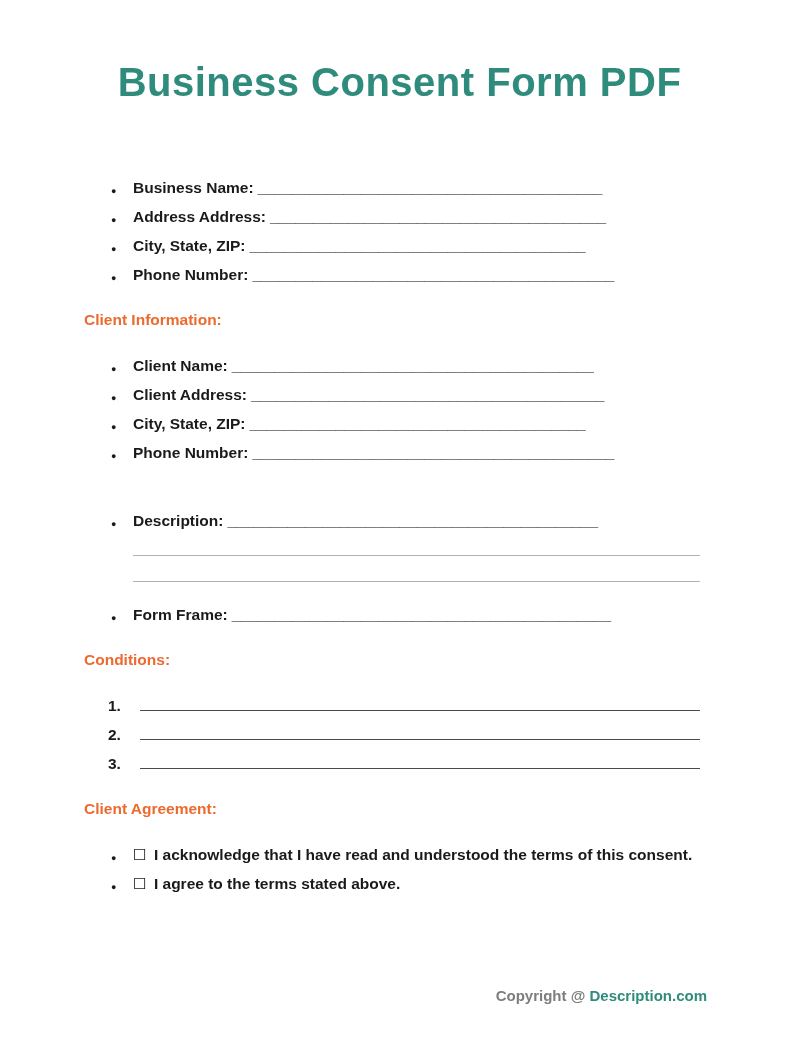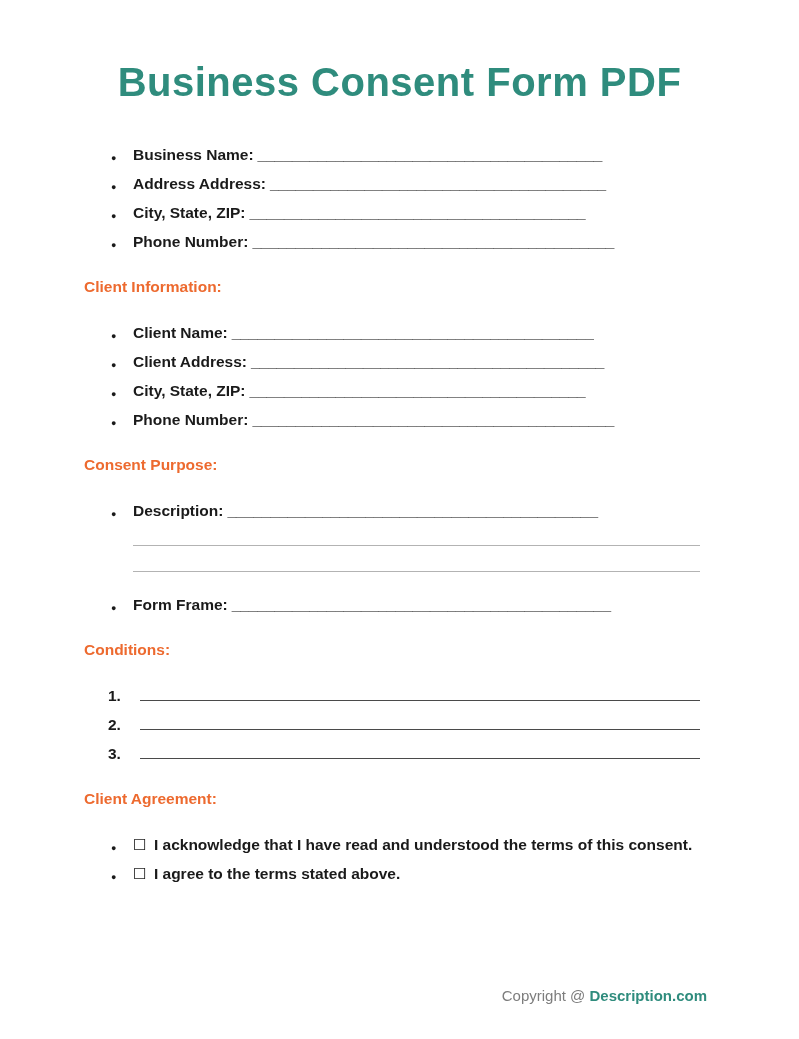--- a/index.html
+++ b/index.html
@@ -17,20 +17,21 @@
     padding-top: 58px;
     overflow: hidden;
   }
   .doc-title {
     text-align: center;
     font-size: 40px;
     line-height: 48px;
     font-weight: 700;
     letter-spacing: 0.5px;
     color: var(--title, #2F8C7D);
+    margin-bottom: 33px;
   }
   .content { padding: 0 99px 0 84px; }
   .section { padding-top: 16px; }
   .section-heading {
     color: var(--heading, #ED6A2F);
     font-size: 15.5px;
     line-height: 19px;
     font-weight: 700;
     margin-bottom: 27px;
   }
@@ -78,21 +79,21 @@
     margin-bottom: 4px;
   }
   .checkbox-glyph { margin-right: 7px; font-weight: 400; }
   .footer {
     position: absolute;
     right: 92px;
     bottom: 34px;
     font-size: 15px;
     line-height: 18px;
   }
-  .copyright-text { color: var(--copyright, #7d7d7d); font-weight: 400; }
+  .copyright-text { color: var(--copyright, #7d7d7d); font-weight: 700; }
   .brand-link { color: var(--brand, #2F8C7D); font-weight: 700; cursor: pointer; }
 </style>
 </head>
 <body>
 
 <div class="page">
 
   <h1 class="doc-title">Business Consent Form PDF</h1>
 
   <div class="content">
@@ -126,21 +127,20 @@
         <li class="item">
           <span class="label">City, State, ZIP:</span><span class="blank">_______________________________________</span>
         </li>
         <li class="item">
           <span class="label">Phone Number:</span><span class="blank">__________________________________________</span>
         </li>
       </ul>
     </div>
 
     <div class="section">
-      <h2 class="section-heading">Consent Purpose:</h2>
       <ul class="items">
         <li class="item">
           <span class="label">Description:</span><span class="blank">___________________________________________</span>
         </li>
       </ul>
       <div class="desc-lines">
         <div class="desc-line"></div>
         <div class="desc-line"></div>
       </div>
       <ul class="items">

